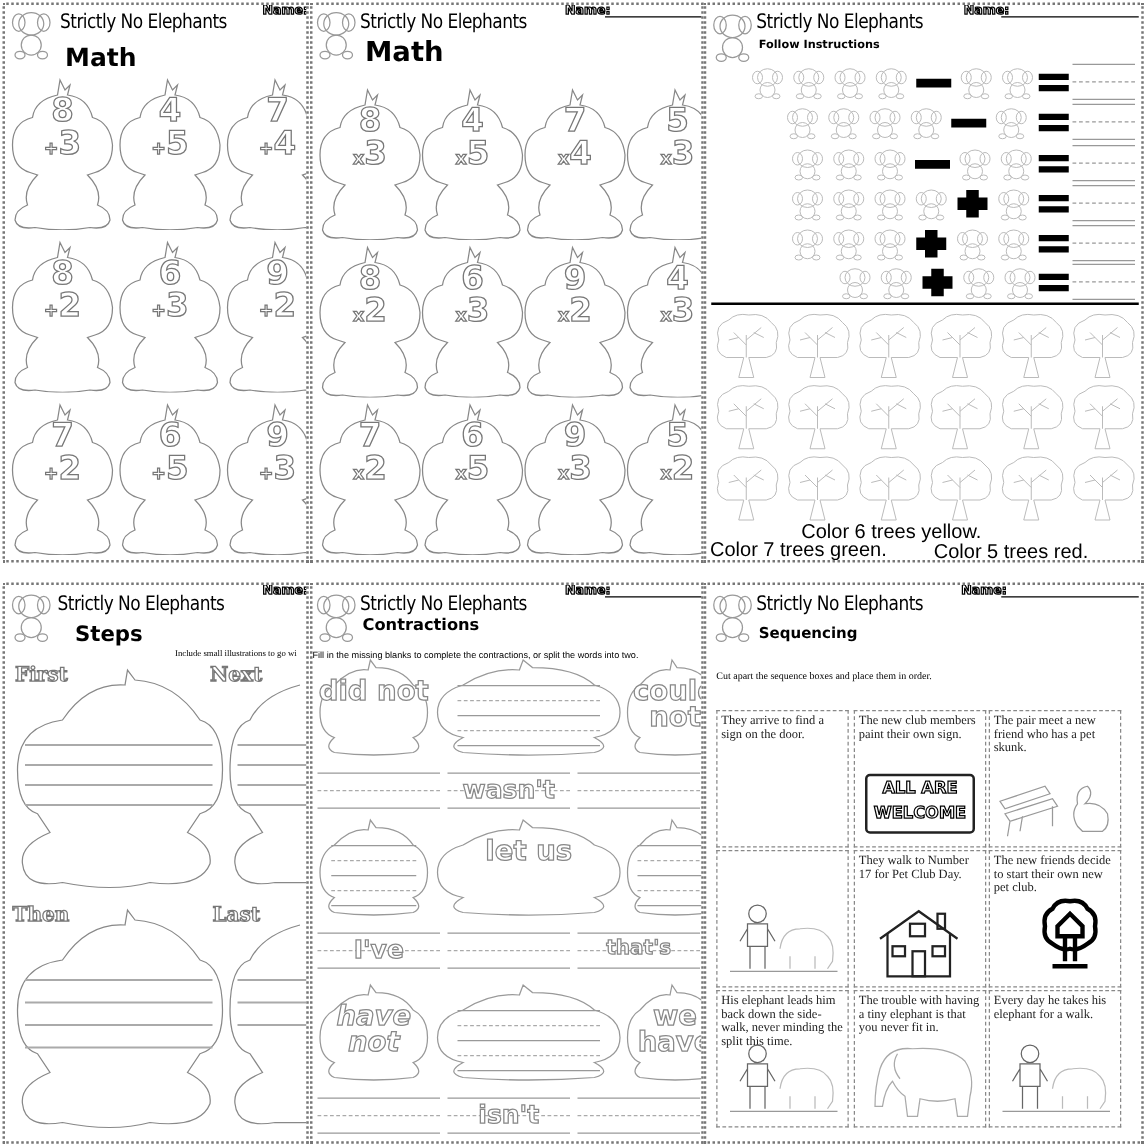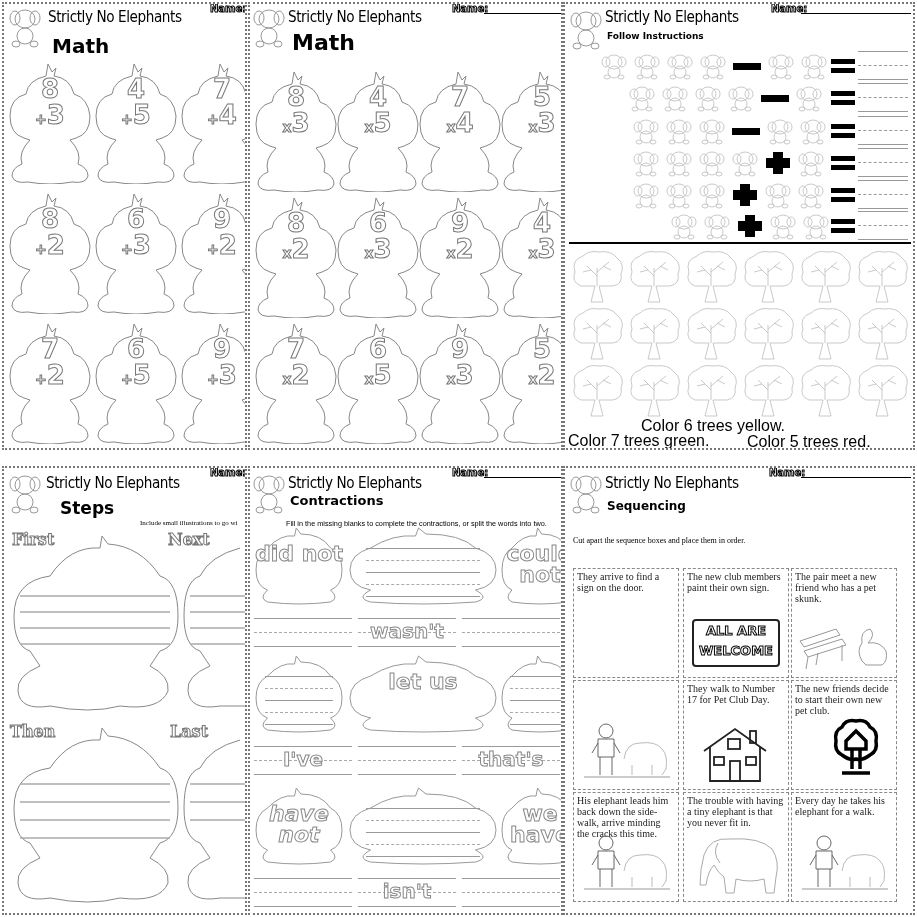--- a/index.html
+++ b/index.html
@@ -788,21 +788,21 @@
         <ellipse cx="27" cy="12" rx="5" ry="7"></ellipse>
         <circle cx="17" cy="30" r="8"></circle>
         <ellipse cx="8" cy="38" rx="4" ry="3"></ellipse>
         <ellipse cx="26" cy="38" rx="4" ry="3"></ellipse>
       </g>
   </svg>
   <div class="series-title" style="left:38px;top:5px;">Strictly No Elephants</div>
   <div class="name-label" style="left:202px;">Name:</div>
   <div class="name-line" style="left:234px;width:78px;"></div>
   <div class="sheet-sub" style="left:40px;top:25px;font-size:13px;">Contractions</div>
-  <div class="instr" style="left:0;top:51px;font-size:7.3px;margin-left:36px;">Fill in the missing blanks to complete the contractions, or split the words into two.</div>
+  <div class="instr" style="left:0;top:51px;font-size:7.3px;">Fill in the missing blanks to complete the contractions, or split the words into two.</div>
   <div id="contr-area">
       <div style="position: absolute; left: 4px; top: 58px; width: 90px; height: 80px;">
         <svg width="90" height="80" viewBox="0 0 90 80" style="position:absolute;left:0;top:0;">
           <path d="M13.5 22 Q27 8 40.5 10 L42.3 2 L46.800000000000004 8 Q67.5 8 76.5 22 Q88 28 88 44 Q88 60 76.5 64 Q85.5 72 76.5 76 Q45 80 13.5 76 Q4.5 72 13.5 64 Q2 60 2 44 Q2 28 13.5 22 Z" fill="none" stroke="#999" stroke-width="1"></path>
         </svg>
         <div class="contr-word" style="left:0;top:18px;width:90px;font-size:22px;">did not</div>
       </div>
       <div style="position: absolute; left: 98px; top: 58px; width: 150px; height: 80px;">
         <svg width="150" height="80" viewBox="0 0 150 80" style="position:absolute;left:0;top:0;">
           <path d="M22.5 22 Q45 8 67.5 10 L70.5 2 L78 8 Q112.5 8 127.5 22 Q148 28 148 44 Q148 60 127.5 64 Q142.5 72 127.5 76 Q75 80 22.5 76 Q7.5 72 22.5 64 Q2 60 2 44 Q2 28 22.5 22 Z" fill="none" stroke="#999" stroke-width="1"></path>
@@ -861,21 +861,21 @@
         <div class="write-line" style="left:0px;top:0;width:98px;"></div>
         <div class="dash-line" style="left:0px;top:14px;width:98px;"></div>
         <div class="write-line" style="left:0px;top:28px;width:98px;"></div>
         <div class="write-line" style="left:104px;top:0;width:98px;"></div>
         <div class="dash-line" style="left:104px;top:14px;width:98px;"></div>
         <div class="write-line" style="left:104px;top:28px;width:98px;"></div>
         <div class="write-line" style="left:208px;top:0;width:98px;"></div>
         <div class="dash-line" style="left:208px;top:14px;width:98px;"></div>
         <div class="write-line" style="left:208px;top:28px;width:98px;"></div>
         <div class="contr-word" style="left:0px;top:4px;width:98px;font-size:20px;background:transparent;">I've</div>
-        <div class="contr-word" style="left:208px;top:4px;width:98px;font-size:20px;background:transparent;">that's</div>
+        <div class="contr-word" style="left:208px;top:4px;width:98px;font-size:16px;background:transparent;">that's</div>
       </div>
       <div style="position: absolute; left: 4px; top: 318px; width: 90px; height: 80px; font-style: italic;">
         <svg width="90" height="80" viewBox="0 0 90 80" style="position:absolute;left:0;top:0;">
           <path d="M13.5 22 Q27 8 40.5 10 L42.3 2 L46.800000000000004 8 Q67.5 8 76.5 22 Q88 28 88 44 Q88 60 76.5 64 Q85.5 72 76.5 76 Q45 80 13.5 76 Q4.5 72 13.5 64 Q2 60 2 44 Q2 28 13.5 22 Z" fill="none" stroke="#999" stroke-width="1"></path>
         </svg>
         <div class="contr-word" style="left:0;top:18px;width:90px;font-size:22px;">have not</div>
       </div>
       <div style="position: absolute; left: 98px; top: 318px; width: 150px; height: 80px;">
         <svg width="150" height="80" viewBox="0 0 150 80" style="position:absolute;left:0;top:0;">
           <path d="M22.5 22 Q45 8 67.5 10 L70.5 2 L78 8 Q112.5 8 127.5 22 Q148 28 148 44 Q148 60 127.5 64 Q142.5 72 127.5 76 Q75 80 22.5 76 Q7.5 72 22.5 64 Q2 60 2 44 Q2 28 22.5 22 Z" fill="none" stroke="#999" stroke-width="1"></path>
@@ -971,21 +971,21 @@
         <div>The new friends decide to start their own new pet club.</div>
         <svg style="position:absolute;left:40px;bottom:10px;" width="48" height="62" viewBox="0 0 48 62">
           <g fill="none" stroke="#000" stroke-width="3.5">
             <path d="M24 4 Q34 2 38 10 Q46 14 44 24 Q46 34 38 38 Q30 44 24 42 Q18 44 10 38 Q2 34 4 24 Q2 14 10 10 Q14 2 24 4 Z"></path>
             <path d="M14 24 L24 14 L34 24 L34 32 L14 32 Z"></path>
             <path d="M20 32 L20 52 M28 32 L28 52 M10 56 L38 56"></path>
           </g>
         </svg>
       </div>
       <div class="seq-box" style="left: 8px; top: 324px; width: 106px; height: 110px;">
-        <div>His elephant leads him back down the side-walk, arrive minding the cracks this time.</div>
+        <div>His elephant leads him back down the side-walk, never minding the split this time.</div>
         <svg style="position:absolute;left:8px;bottom:6px;" width="90" height="64" viewBox="0 0 90 64">
           <g fill="none" stroke="#666" stroke-width="1">
             <circle cx="24" cy="12" r="7"></circle>
             <path d="M16 20 L32 20 L32 38 L16 38 Z M18 38 L18 56 M30 38 L30 56 M16 24 L10 34 M32 24 L38 34"></path>
             <path d="M42 40 Q44 24 58 24 Q74 22 80 30 Q86 36 84 50 L80 56 M50 56 L50 46 M70 56 L70 46" stroke="#bbb"></path>
             <line x1="2" y1="58" x2="88" y2="58" stroke="#999"></line>
           </g>
         </svg>
       </div>
       <div class="seq-box" style="left: 118px; top: 324px; width: 106px; height: 110px;">

